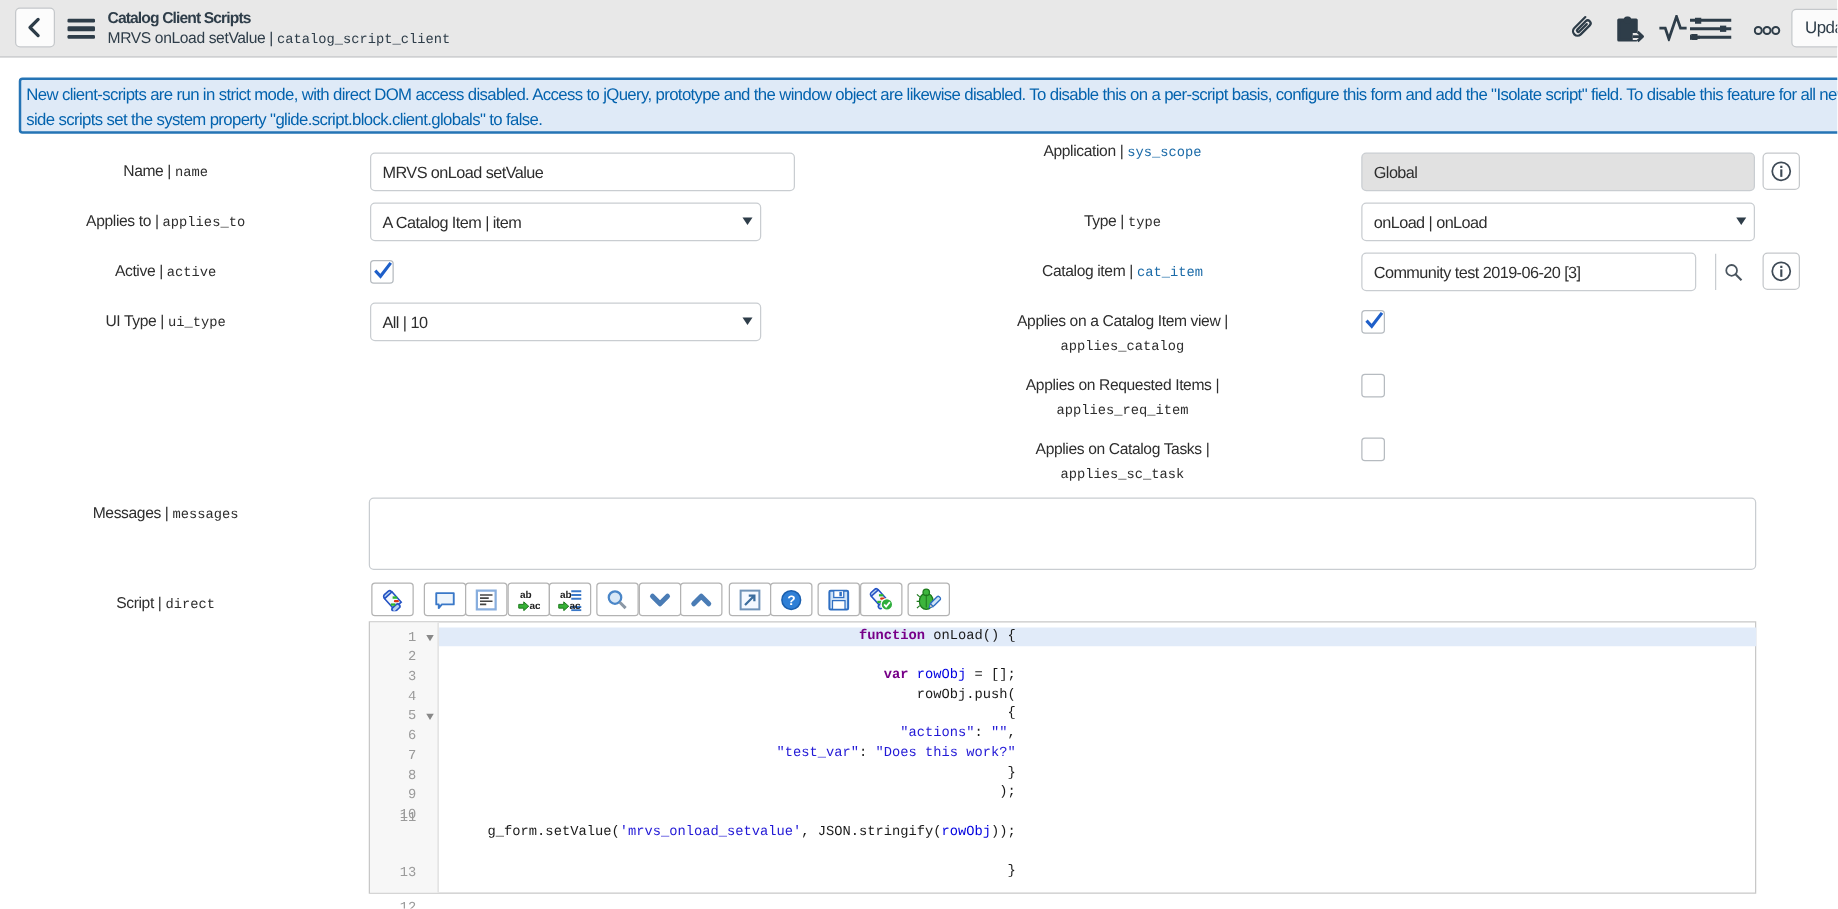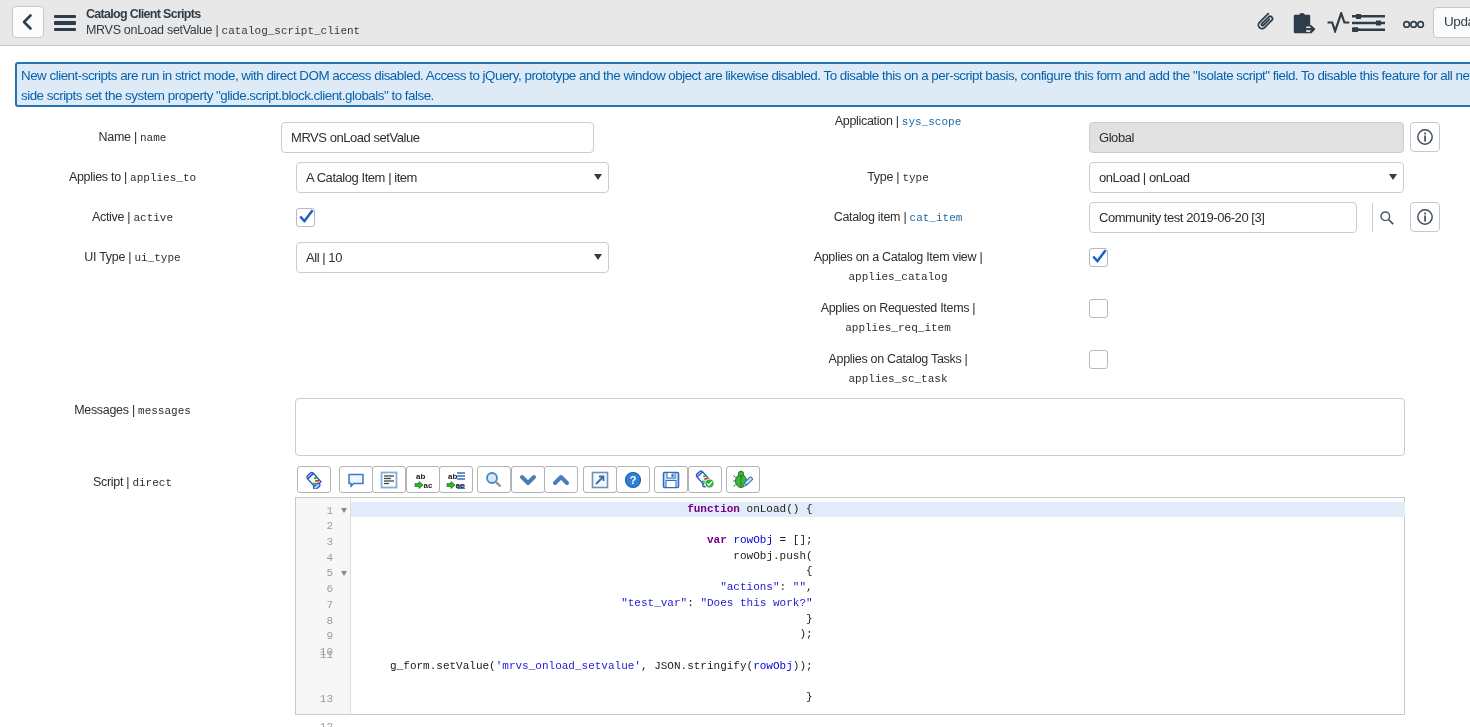--- a/index.html
+++ b/index.html
@@ -93,21 +93,21 @@
         <circle cx="17.6" cy="4.4" r="2.8"></circle>
       </g>
     </svg>
 
   <div id="info">
     <div style="top:4px;">New client-scripts are run in strict mode, with direct DOM access disabled. Access to jQuery, prototype and the window object are likewise disabled. To disable this on a per-script basis, configure this form and add the "Isolate script" field. To disable this feature for all new client-</div>
     <div style="top:24px;">side scripts set the system property "glide.script.block.client.globals" to false.</div>
   </div>
 
   <div class="lbl r" style="left:0;top:128px;width:265px;">Name | <span class="mono">name</span></div>
-  <div class="inp" style="left:281px;top:122px;width:313px;">MRVS onLoad setValue</div>
+  <div class="inp" style="left:296px;top:122px;width:340px;">MRVS onLoad setValue</div>
 
   <div class="lbl r" style="left:0;top:168px;width:265px;">Applies to | <span class="mono">applies_to</span></div>
   <div class="inp sel" style="left:296px;top:162px;width:313px;">A Catalog Item | item</div>
   <div class="arrow" style="left:594px;top:174px;"></div>
 
   <div class="lbl r" style="left:0;top:208px;width:265px;">Active | <span class="mono">active</span></div>
   <div class="cb" style="left:296px;top:208px;"></div>
   <svg class="chk" style="position:absolute;left:296px;top:206px;" width="21" height="20" viewBox="0 0 21 20">
       <path d="M4.2 10.5 L8.4 15 L16.6 4.3" stroke="#1e5fc9" stroke-width="2.5" fill="none"></path>
     </svg>

